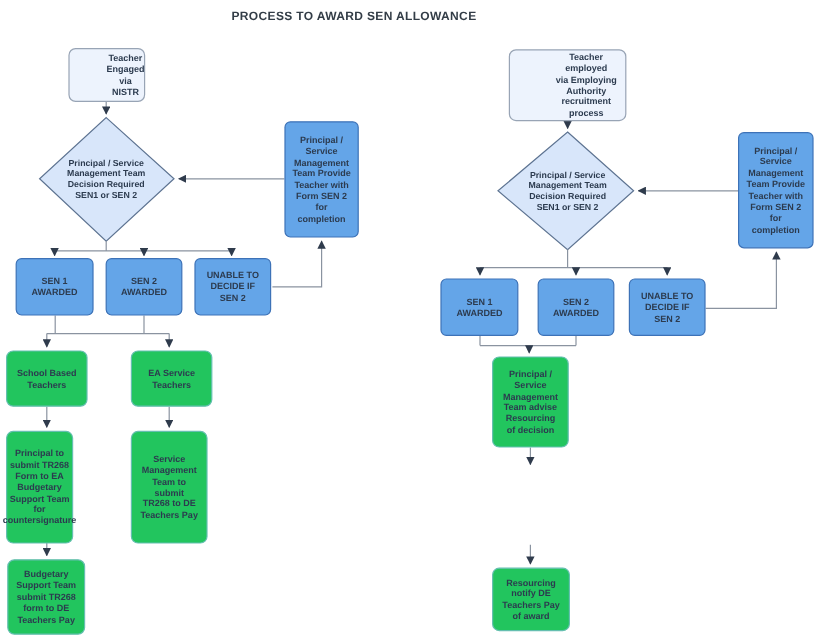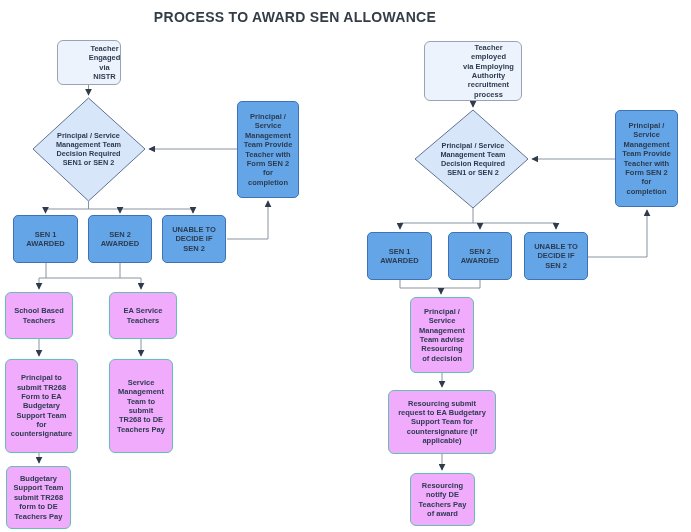--- a/index.html
+++ b/index.html
@@ -2,32 +2,32 @@
 <html><head>
 <meta charset="utf-8">
 <style>
   html,body{margin:0;padding:0;background:#ffffff;}
   .canvas{
     position:relative;width:691px;height:532px;background:#ffffff;
     font-family:"Liberation Sans",sans-serif;overflow:hidden;
   }
   .page-title{
     position:absolute;left:0;top:9px;width:590px;text-align:center;
-    font-size:14px;font-weight:bold;color:#333d47;letter-spacing:.3px;
+    font-size:10px;font-weight:bold;color:#333d47;letter-spacing:.3px;
   }
   .layer{position:absolute;left:0;top:0;}
   .node{
     position:absolute;display:flex;align-items:center;justify-content:center;
     text-align:center;white-space:pre-line;font-size:7.5px;line-height:1.25;
     color:#2c3b4f;border-radius:6px;border:1px solid transparent;
     box-sizing:border-box;padding:1px;z-index:2;font-weight:bold;
   }
   .start{background:#edf3fd;border-color:#98a4b5;font-weight:bold;padding-left:32px;}
   .blue{background:#64a5e8;border-color:#3d72b7;border-radius:5px;}
-  .teal{background:#f0abfc;border-color:#65bfb0;}
+  .teal{background:#22c55e;border-color:#65bfb0;}
   .diamond-label{background:none;border:none;}
   .conn{stroke:#8a93a0;stroke-width:1;fill:none;}
 </style>
 </head>
 <body>
 
 <div class="canvas">
 
   <div class="page-title">PROCESS TO AWARD SEN ALLOWANCE</div>
 
@@ -87,21 +87,21 @@
 Management
 Team Provide
 Teacher with
 Form SEN 2
 for
 completion</div>
   <div class="node teal" style="left:5px;top:292px;width:68px;height:47px;">School Based
 Teachers</div>
   <div class="node teal" style="left:109px;top:292px;width:68px;height:47px;">EA Service
 Teachers</div>
-  <div class="node teal" style="left:5px;top:359px;width:73px;height:94px;">Principal to
+  <div class="node teal" style="left:5px;top:359px;width:56px;height:94px;">Principal to
 submit TR268
 Form to EA
 Budgetary
 Support Team
 for
 countersignature</div>
   <div class="node teal" style="left:109px;top:359px;width:64px;height:94px;">Service
 Management
 Team to
 submit
@@ -135,23 +135,18 @@
 Teacher with
 Form SEN 2
 for
 completion</div>
   <div class="node teal" style="left:410px;top:297px;width:64px;height:76px;">Principal /
 Service
 Management
 Team advise
 Resourcing
 of decision</div>
-  <div class="node teal" style="left:388px;top:390px;width:108px;height:64px;">Resourcing submit
-request to EA Budgetary
-Support Team for
-countersignature (if
-applicable)</div>
   <div class="node teal" style="left:410px;top:473px;width:65px;height:53px;">Resourcing
 notify DE
 Teachers Pay
 of award</div>
 
 </div>
 
 </body></html>

